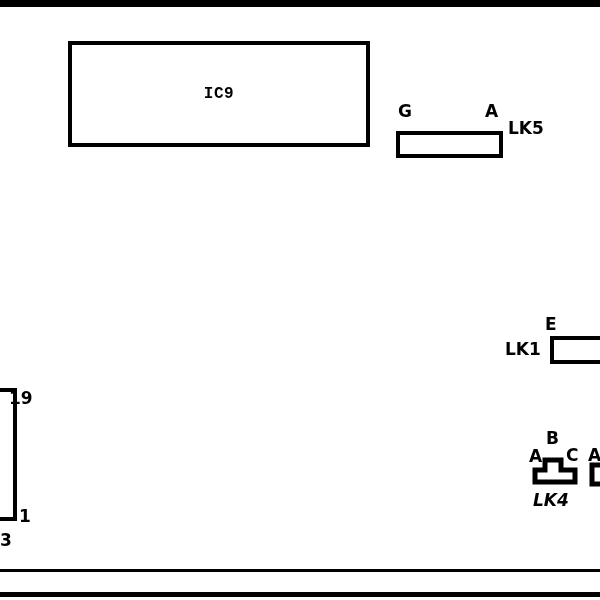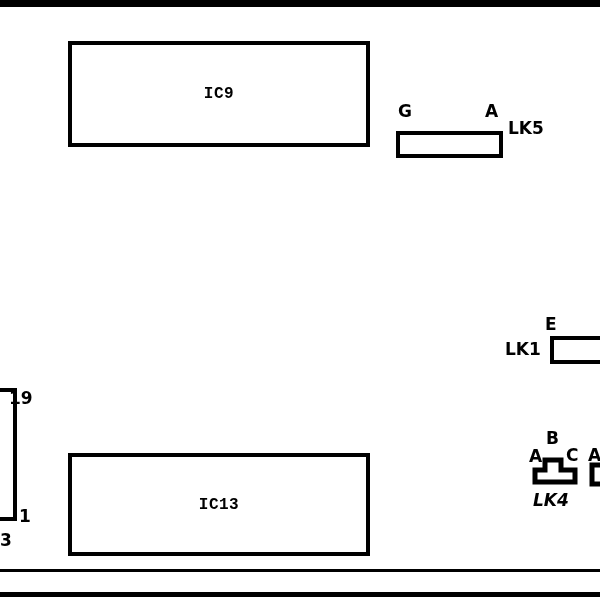--- a/index.html
+++ b/index.html
@@ -88,23 +88,20 @@
 
   <div class="frame-rule frame-top"></div>
   <div class="frame-rule frame-mid"></div>
   <div class="frame-rule frame-bottom"></div>
 
   <div class="ic" style="left:68px; top:41px; width:302px; height:106px;">
     <span class="ic-label">IC9</span>
   </div>
 
 
-  <div class="ic" style="left:68px; top:453px; width:302px; height:103px;">
-    <span class="ic-label">IC13</span>
-  </div>
 
   <div class="lk-box" style="left:396px; top:131px; width:107px; height:27px;"></div>
   <div class="lbl lbl-pin" style="left:398px; top:103px;">G</div>
   <div class="lbl lbl-pin" style="left:485px; top:103px;">A</div>
   <div class="lbl lbl-name" style="left:508px; top:120px;">LK5</div>
 
   <div class="lk-box" style="left:550px; top:336px; width:70px; height:28px;"></div>
   <div class="lbl lbl-pin" style="left:545px; top:316px;">E</div>
   <div class="lbl lbl-name" style="left:505px; top:341px;">LK1</div>
 

